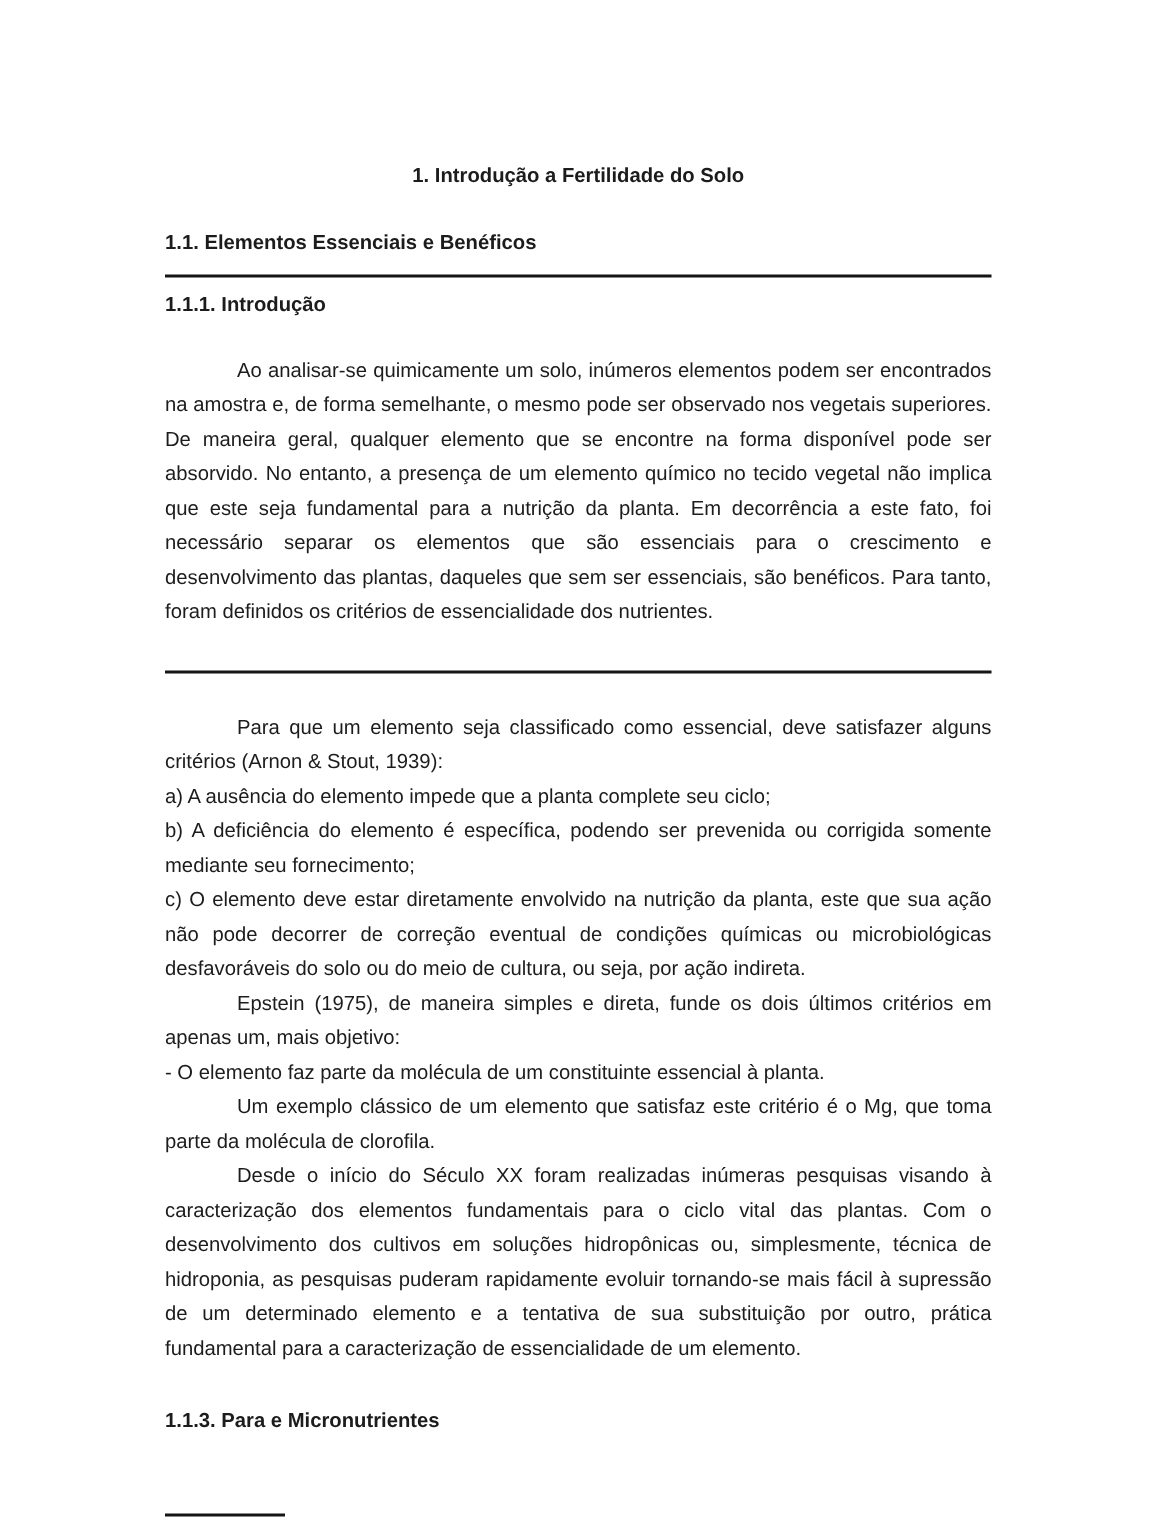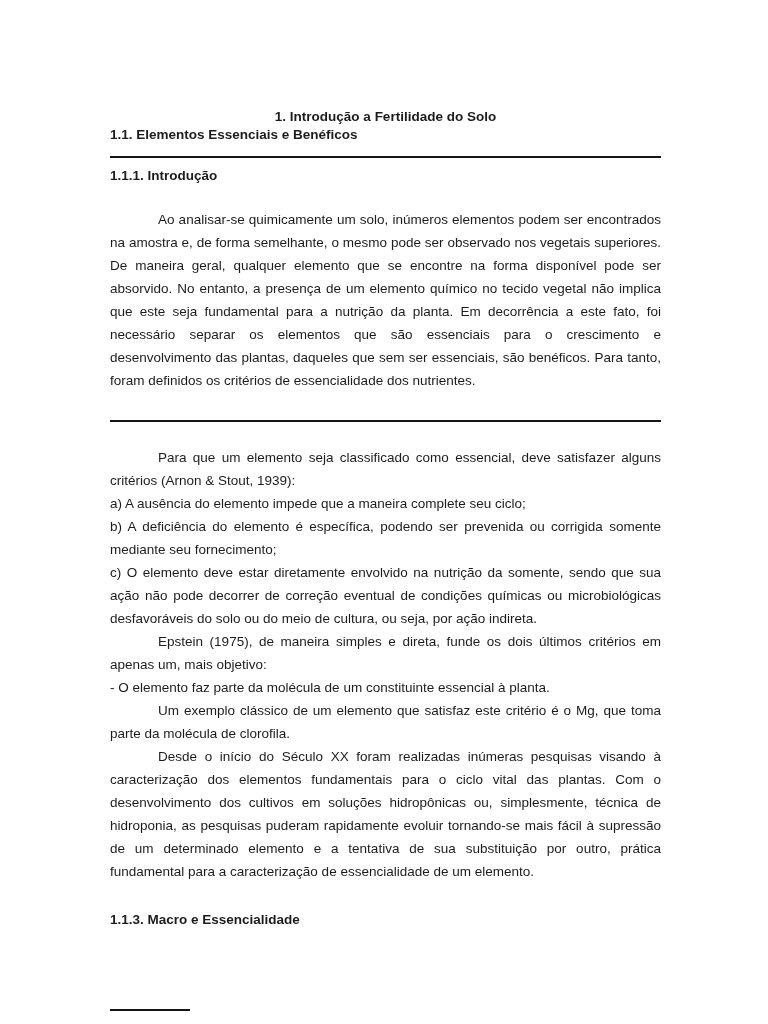--- a/index.html
+++ b/index.html
@@ -24,21 +24,21 @@
     font-size: 13.5px;
     font-weight: bold;
     line-height: 17px;
   }
   .heading {
     font-size: 13.5px;
     font-weight: bold;
     line-height: 17px;
     text-align: left;
   }
-  .h-section   { margin-top: 1px; }
+  .h-section   { margin-top: 28px; }
   .h-sub       { margin-top: 9px; }
   .h-sub-last  { margin-top: 28px; }
   .rule {
     border: none;
     height: 0;
     border-top: 2px solid #151515;
     margin-top: 13px;
   }
   .rule-2 { margin-top: 28px; }
   .para {
@@ -70,31 +70,31 @@
 
   <div class="heading h-sub">1.1.1. Introdução</div>
 
   <p class="para indent first-para">Ao analisar-se quimicamente um solo, inúmeros elementos podem ser encontrados na amostra e, de forma semelhante, o mesmo pode ser observado nos vegetais superiores. De maneira geral, qualquer elemento que se encontre na forma disponível pode ser absorvido. No entanto, a presença de um elemento químico no tecido vegetal não implica que este seja fundamental para a nutrição da planta. Em decorrência a este fato, foi necessário separar os elementos que são essenciais para o crescimento e desenvolvimento das plantas, daqueles que sem ser essenciais, são benéficos. Para tanto, foram definidos os critérios de essencialidade dos nutrientes.</p>
 
   <hr class="rule rule-2">
 
 
   <p class="para indent first-para">Para que um elemento seja classificado como essencial, deve satisfazer alguns critérios (Arnon &amp; Stout, 1939):</p>
 
-  <p class="para">a) A ausência do elemento impede que a maneira complete seu ciclo;</p>
+  <p class="para">a) A ausência do elemento impede que a planta complete seu ciclo;</p>
 
   <p class="para">b) A deficiência do elemento é específica, podendo ser prevenida ou corrigida somente mediante seu fornecimento;</p>
 
-  <p class="para">c) O elemento deve estar diretamente envolvido na nutrição da somente, sendo que sua ação não pode decorrer de correção eventual de condições químicas ou microbiológicas desfavoráveis do solo ou do meio de cultura, ou seja, por ação indireta.</p>
+  <p class="para">c) O elemento deve estar diretamente envolvido na nutrição da planta, este que sua ação não pode decorrer de correção eventual de condições químicas ou microbiológicas desfavoráveis do solo ou do meio de cultura, ou seja, por ação indireta.</p>
 
   <p class="para indent">Epstein (1975), de maneira simples e direta, funde os dois últimos critérios em apenas um, mais objetivo:</p>
 
   <p class="para">- O elemento faz parte da molécula de um constituinte essencial à planta.</p>
 
   <p class="para indent">Um exemplo clássico de um elemento que satisfaz este critério é o Mg, que toma parte da molécula de clorofila.</p>
 
   <p class="para indent">Desde o início do Século XX foram realizadas inúmeras pesquisas visando à caracterização dos elementos fundamentais para o ciclo vital das plantas. Com o desenvolvimento dos cultivos em soluções hidropônicas ou, simplesmente, técnica de hidroponia, as pesquisas puderam rapidamente evoluir tornando-se mais fácil à supressão de um determinado elemento e a tentativa de sua substituição por outro, prática fundamental para a caracterização de essencialidade de um elemento.</p>
 
-  <div class="heading h-sub-last">1.1.3. Macro e Essencialidade</div>
+  <div class="heading h-sub-last">1.1.3. Para e Micronutrientes</div>
 
 </div>
 
 <div class="partial-rule"></div>
 
 </body></html>

